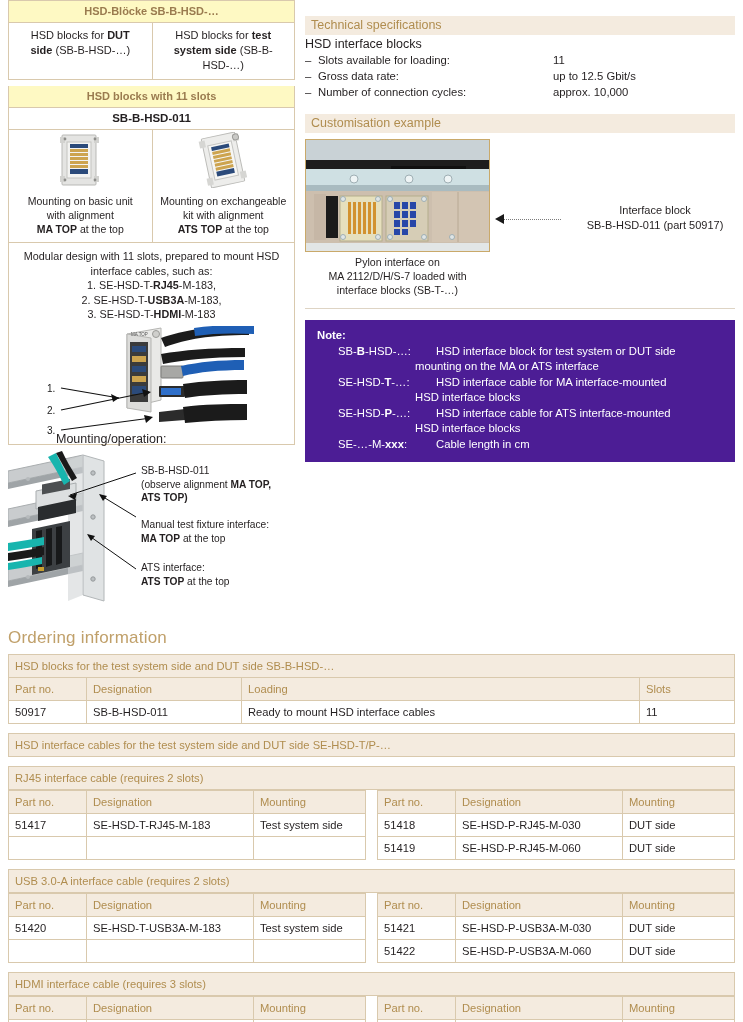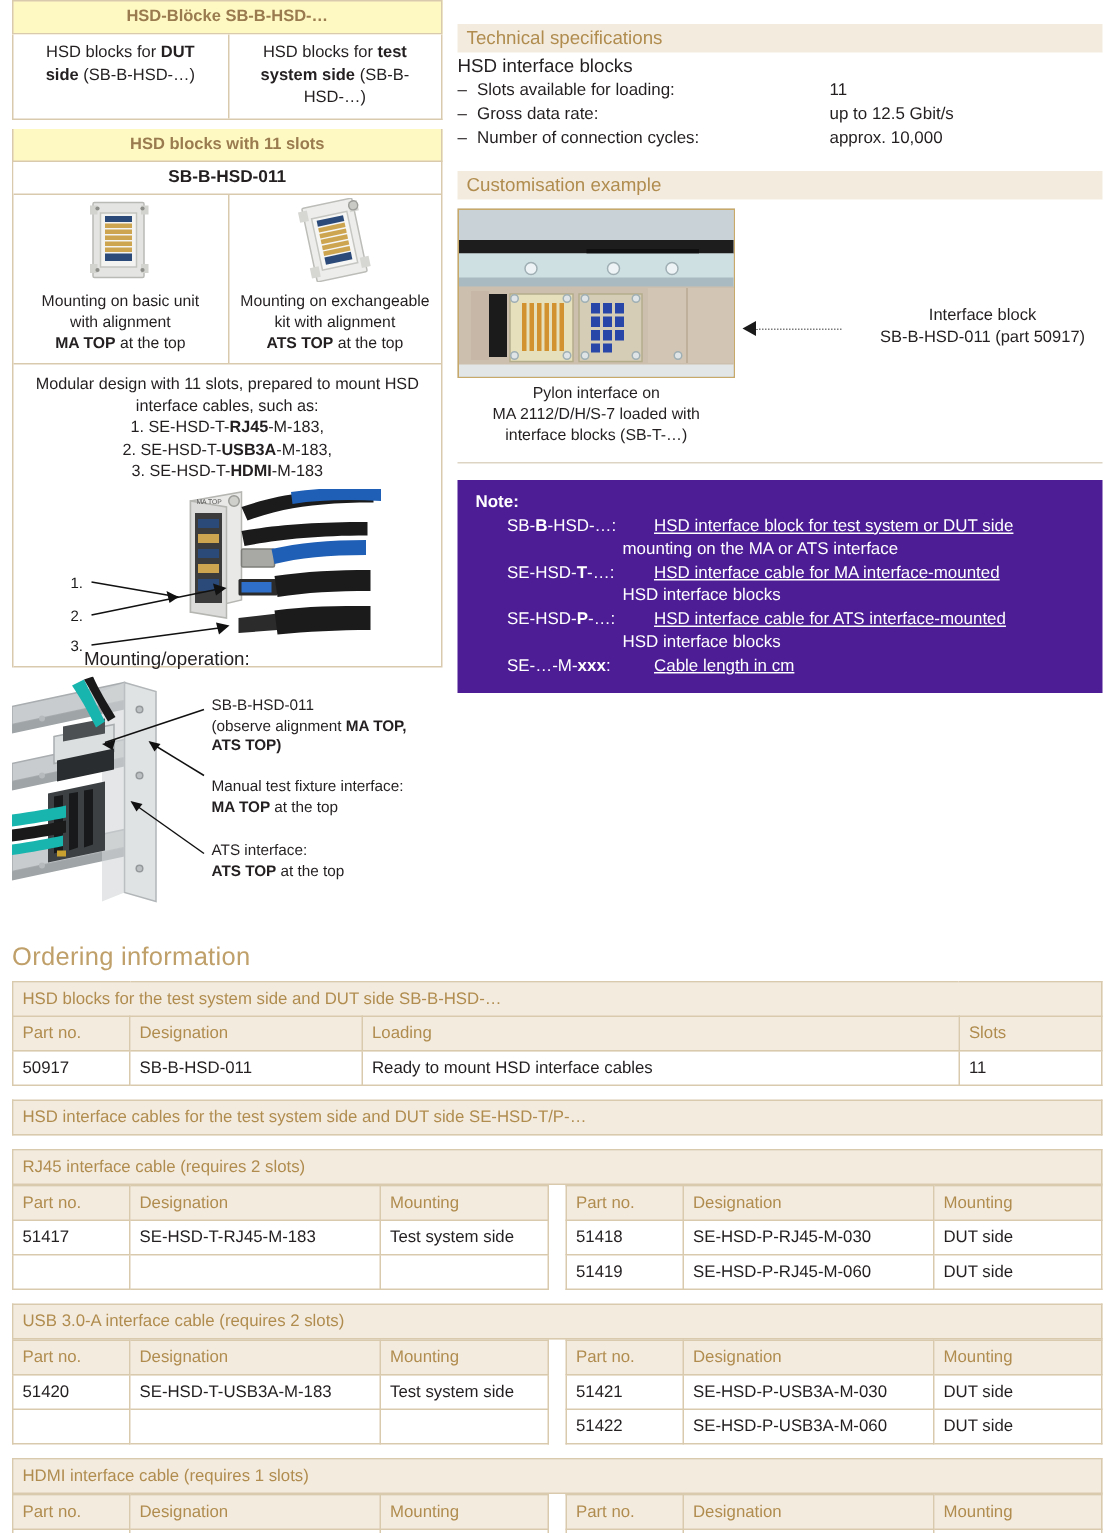--- a/index.html
+++ b/index.html
@@ -96,21 +96,21 @@
   .note {
     background:#4c1d95;
     color:#ffffff;
     padding:8px 10px 10px 12px;
     font-size:11.3px;
     line-height:15.5px;
   }
   .note b { font-weight:bold; }
   .noterow { display:flex;margin-left:21px; }
   .notekey { width:98px; flex:none; }
-  .noteval { flex:1;text-decoration:underline; }
+  .noteval { flex:1; }
   .noteval2 { margin-left:98px; }
 
   .hr-thin { border-top:1px solid #ded4c4; margin:0; }
 
   
   #mount-sec { position:absolute; left:8px; top:432px; width:295px; }
   .mount-title { font-size:12.5px; padding-left:48px; padding-bottom:5px; }
   .mountwrap { position:relative; height:160px; }
   .mount-lbl { position:absolute; font-size:10.2px; line-height:13.5px; }
 
@@ -618,21 +618,21 @@
         </tbody>
       </table>
     </div>
   </div>
 
   <div class="gap"></div>
 
   <table class="t">
     <tbody>
         <tr>
-      <td class="grp">HDMI interface cable (requires 1 slots)</td>
+      <td class="grp">HDMI interface cable (requires 3 slots)</td>
     </tr>
       </tbody>
   </table>
   <div class="split">
     <div>
       <table class="t">
         <colgroup>
             <col style="width:78px">
             <col>
             <col style="width:112px">

